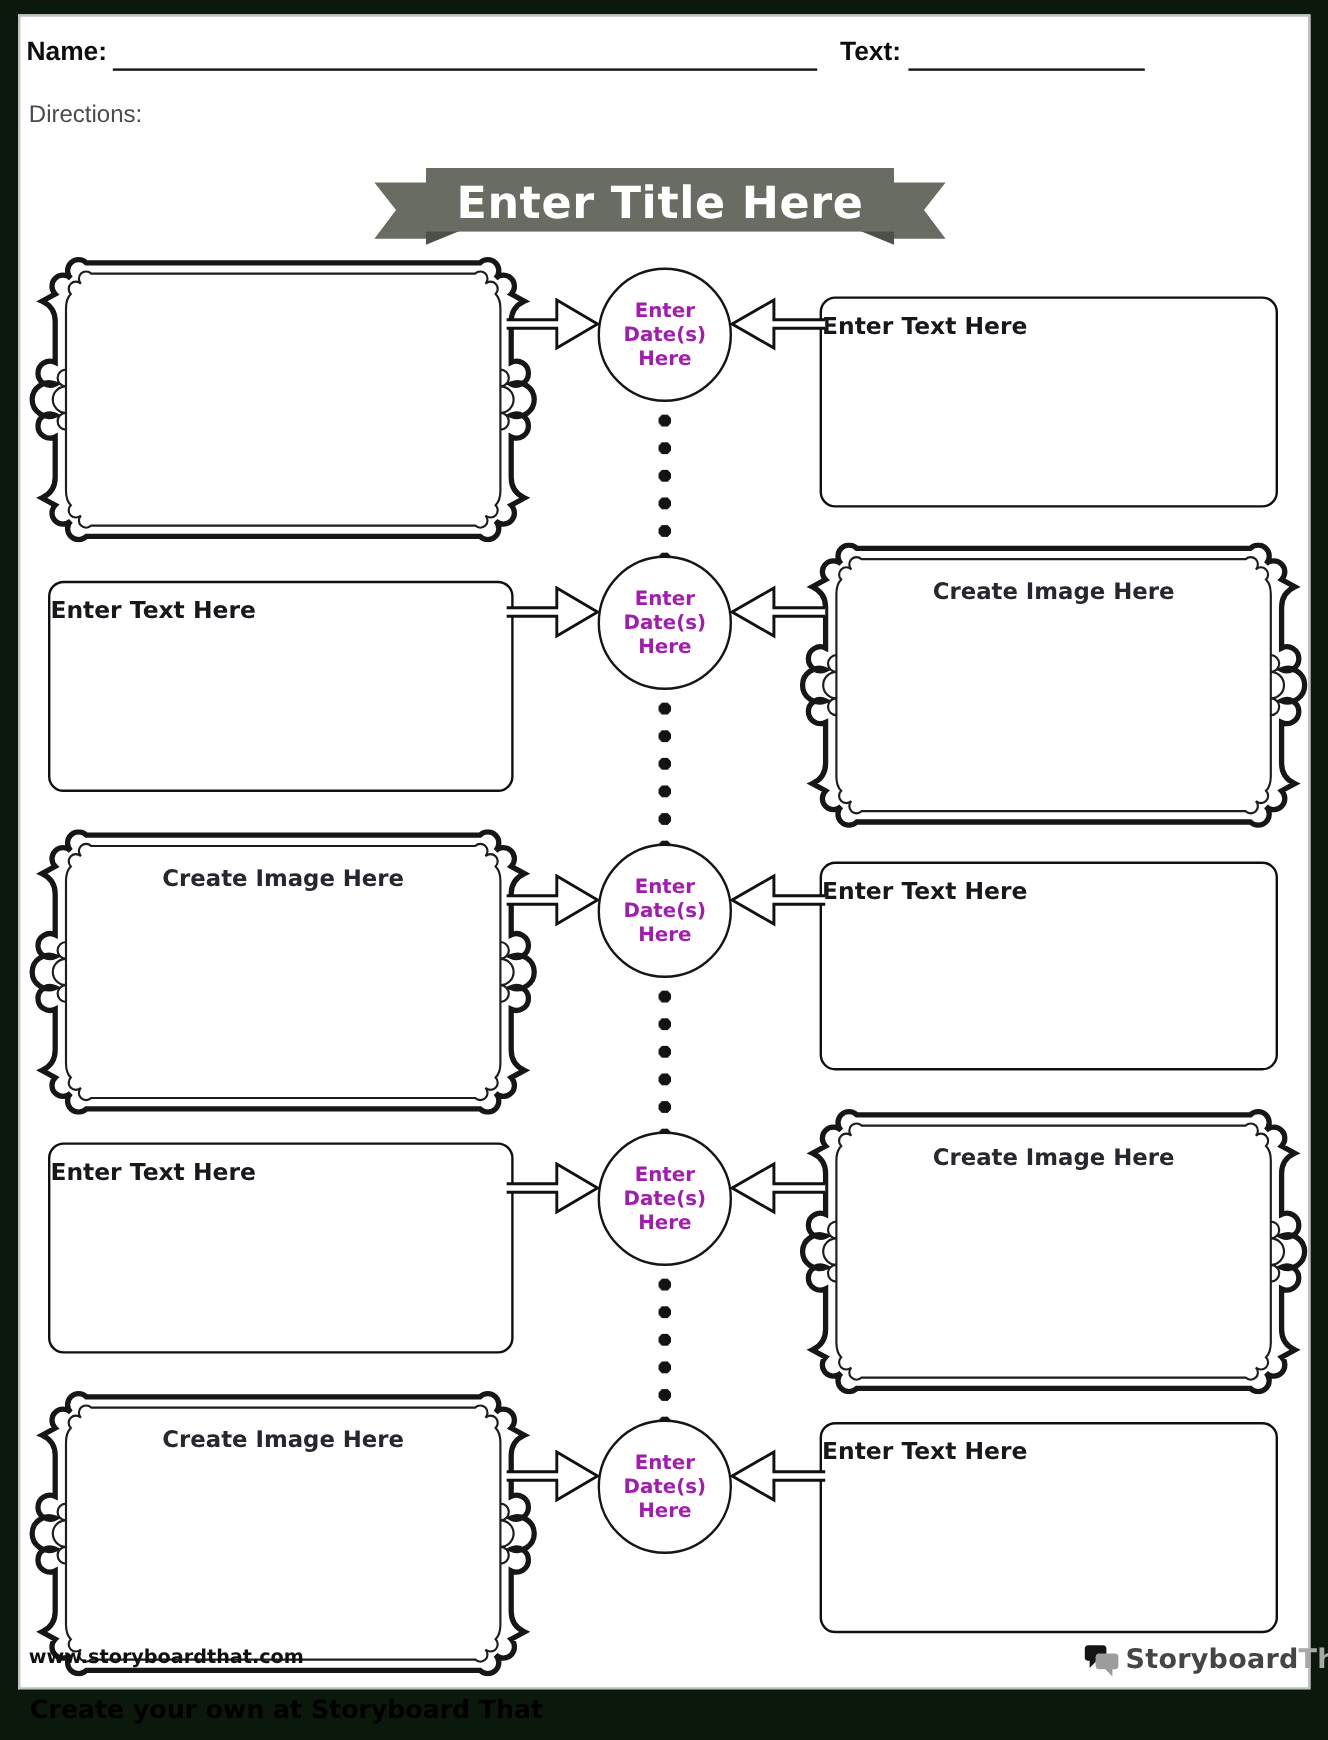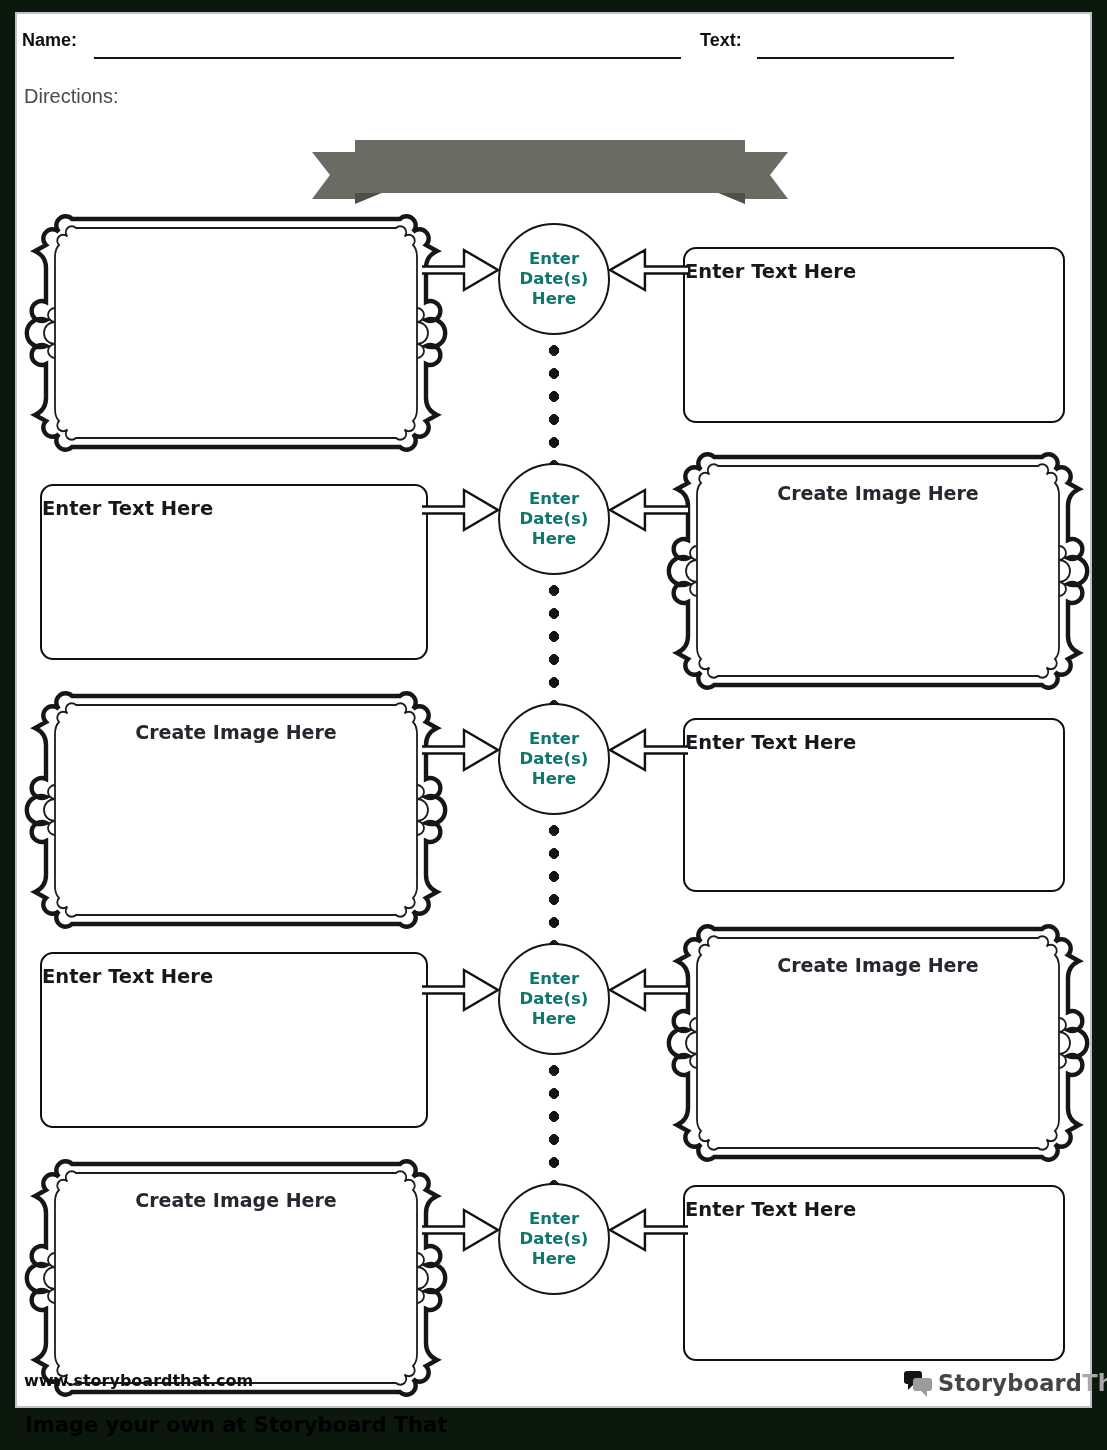--- a/index.html
+++ b/index.html
@@ -7,21 +7,21 @@
     position:relative;width:1107px;height:1450px;margin:0 auto;
     background:var(--page-border-dark,#0b180c);
     font-family:"DejaVu Sans",sans-serif;overflow:hidden;
   }
   .page{
     position:absolute;left:15px;top:12px;width:1077px;height:1396px;
     background:#ffffff;border:2px solid #c2c2c2;box-sizing:border-box;z-index:0;
   }
   
   .hdr-label{position:absolute;font-family:"Liberation Sans",sans-serif;font-weight:bold;
-    font-size:18px;color:#0e0e0e;z-index:2;}
+    font-size:22px;color:#0e0e0e;z-index:2;}
   .name-label{left:22px;top:30px;}
   .date-label{left:700px;top:30px;}
   .blank-line{position:absolute;border-top:2.6px solid #141414;height:0;z-index:2;}
   .name-line{left:94px;top:57px;width:587px;}
   .date-line{left:757px;top:57px;width:197px;}
   .directions-label{position:absolute;left:24px;top:85px;font-family:"Liberation Sans",sans-serif;
     font-size:20px;color:var(--directions-gray,#4b4b4b);z-index:2;text-align:right;}
   
   .banner-svg{position:absolute;left:300px;top:133px;width:500px;height:80px;z-index:2;}
   .banner-svg .main{fill:var(--banner-gray,#696c62);}
@@ -41,21 +41,21 @@
   .tbox-label{margin-top:11px;text-align:left;font-size:19.5px;font-weight:bold;color:#17171c;}
   .tb1{left:683px;top:247px;width:382px;height:176px;}
   .tb2{left:40px;top:484px;width:388px;height:176px;}
   .tb3{left:683px;top:718px;width:382px;height:174px;}
   .tb4{left:40px;top:952px;width:388px;height:176px;}
   .tb5{left:683px;top:1185px;width:382px;height:176px;}
   .circle{position:absolute;left:498px;width:112px;height:112px;border-radius:50%;
     background:#fff;border:2.4px solid #151515;box-sizing:border-box;z-index:4;
     display:flex;align-items:center;justify-content:center;}
   .circle-label{width:88px;text-align:center;font-size:16.5px;font-weight:bold;
-    line-height:1.22;color:#0f766e;}
+    line-height:1.22;color:#a21caf;}
   .c1{top:223px;} .c2{top:463px;} .c3{top:703px;} .c4{top:943px;} .c5{top:1183px;}
   .arrow{position:absolute;height:46px;z-index:3;}
   .al{left:422px;width:78px;}
   .ar{left:608px;width:80px;transform:scaleX(-1);}
   .a1{top:247px;} .a2{top:487px;} .a3{top:727px;} .a4{top:967px;} .a5{top:1207px;}
   .dots{position:absolute;left:548px;width:12px;height:140px;z-index:1;
     background:radial-gradient(circle 5.3px at 6px 11.5px,#131313 98%,transparent 100%);
     background-size:12px 23px;background-repeat:repeat-y;}
   .d1{top:339px;} .d2{top:579px;} .d3{top:819px;} .d4{top:1059px;}
   
@@ -96,20 +96,21 @@
   <div class="blank-line date-line"></div>
   <div class="directions-label">Directions:</div>
 
   <svg class="banner-svg" viewBox="0 0 500 80">
     <polygon class="main" points="12,19 55,19 55,66 12,66 30,42"></polygon>
     <polygon class="main" points="488,19 445,19 445,66 488,66 470,42"></polygon>
     <polygon class="fold" points="55,59 84,59 55,71"></polygon>
     <polygon class="fold" points="445,59 416,59 445,71"></polygon>
     <rect class="main" x="55" y="7" width="390" height="53"></rect>
   </svg>
+  <div class="page-title">Enter Title Here</div>
 
   <section>
     <div class="ornate of1">
       <svg class="ornate-svg" viewBox="0 0 432 238">
           <use href="#fancyFrame"></use>
         </svg>
       <div class="frame-label"></div>
     </div>
     <svg class="arrow al a1" viewBox="0 0 78 46" preserveAspectRatio="none">
         <use href="#blockArrow"></use>
@@ -219,15 +220,15 @@
       <rect x="1" y="3" width="18" height="13" rx="3" fill="#141414"></rect>
       <polygon points="5,15 5,22 12,15" fill="#141414"></polygon>
       <rect x="10" y="10" width="19" height="13" rx="3" fill="#9c9c9c"></rect>
       <polygon points="24,22 24,29 17,22" fill="#9c9c9c"></polygon>
     </svg>
     <span class="logo-text">
       <span class="logo-sb">Storyboard</span><span class="logo-that">That</span>
     </span>
   </div>
   <div class="bottom-bar">
-    <div class="bottom-tagline">Image your own at Storyboard That</div>
+    <div class="bottom-tagline">Create your own at Storyboard That</div>
   </div>
 </div>
 
 </body></html>

